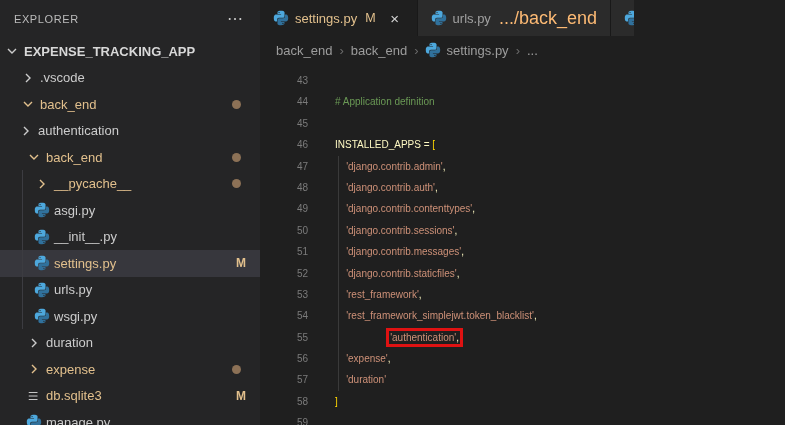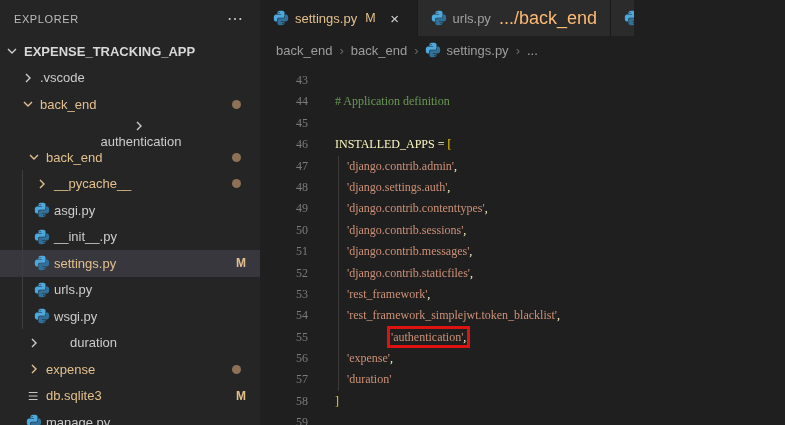--- a/index.html
+++ b/index.html
@@ -38,21 +38,21 @@
   .tab-desc { margin-left:8px; color:#fdba74; font-size:18px; }
   .tab.last { min-width:147px; }
 
   .breadcrumb { height:28px; flex:none; display:flex; align-items:center; padding-left:16px;
                 font-size:13px; color:#9d9d9d; background:#1f1f1f; }
   .crumb { display:flex; align-items:center; cursor:pointer; }
   .crumb .ficon { margin-right:5px; }
   .crumb-sep { margin:0 7px; color:#6b6b6b; }
 
   .code { flex:1; position:relative; padding-top:6px; overflow:hidden;
-          font-family:Liberation Serif, serif; font-size:12px; line-height:21.4px;
+          font-family:Liberation Sans, sans-serif; font-size:10px; line-height:21.4px;
           background:#1f1f1f; }
   .code-line { display:flex; height:21.4px; white-space:pre; }
   .ln { width:48px; flex:none; text-align:right; color:#7b7b7b; user-select:none; }
   .lc { padding-left:27px; }
   .tok-plain   { color:#fef9c3; }
   .tok-comment { color:#6a9955;margin-top:7px; }
   .tok-string  { color:#ce9178; }
   .tok-bracket { color:#ffd700; }
   .red-box { outline:3px solid #df1212; outline-offset:1px;margin-left:44px; }
   .code-guide { position:absolute; left:78px; top:91.6px; height:235.4px; width:1px; background:#3a3a3a; }
@@ -87,21 +87,21 @@
           <span class="twistie">
             <svg width="16" height="16" viewBox="0 0 16 16">
               <path d="M4 6l4 4 4-4" stroke="currentColor" stroke-width="1.4" fill="none"></path>
             </svg>
           </span>
           <span class="label">back_end</span>
           <span class="badge-wrap">
             <span class="dot-badge"></span>
           </span>
         </div>
-        <div class="tree-row" style="padding-left: 18px; flex-direction: column;">
+        <div class="tree-row" style="padding-left: 18px;">
           <span class="twistie">
             <svg width="16" height="16" viewBox="0 0 16 16">
               <path d="M6 4l4 4-4 4" stroke="currentColor" stroke-width="1.4" fill="none"></path>
             </svg>
           </span>
           <span class="label">authentication</span>
         </div>
         <div class="tree-row modified" style="padding-left: 26px;">
           <span class="twistie">
             <svg width="16" height="16" viewBox="0 0 16 16">
@@ -165,21 +165,21 @@
         </div>
         <div class="tree-row" style="padding-left: 34px;">
           <span class="ficon">
             <svg width="16" height="16" viewBox="0 0 110 110">
               <path fill="#4da8dd" d="M54.9 5.4c-25.3 0-23.7 11-23.7 11l.1 11.4h24.1v3.4H21.7S5.5 29.4 5.5 54.9c0 25.6 14.1 24.7 14.1 24.7h8.4V67.7s-.5-14.1 13.9-14.1h24c0 0 13.5.2 13.5-13V17.9c0 0 2-12.5-24.5-12.5zM41.6 13c2.4 0 4.3 1.9 4.3 4.3s-1.9 4.3-4.3 4.3-4.3-1.9-4.3-4.3 1.9-4.3 4.3-4.3z"></path>
               <path fill="#30719c" d="M55.1 104.6c25.3 0 23.7-11 23.7-11l-.1-11.4H54.6v-3.4h33.7s16.2 1.8 16.2-23.7c0-25.6-14.1-24.7-14.1-24.7H82v11.9s.5 14.1-13.9 14.1h-24c0 0-13.5-.2-13.5 13v22.7c0 0-2 12.5 24.5 12.5zM68.4 97c-2.4 0-4.3-1.9-4.3-4.3s1.9-4.3 4.3-4.3 4.3 1.9 4.3 4.3-1.9 4.3-4.3 4.3z"></path>
             </svg>
           </span>
           <span class="label">wsgi.py</span>
         </div>
-        <div class="tree-row" style="padding-left: 26px; gap: 24px;">
+        <div class="tree-row" style="padding-left: 26px;">
           <span class="twistie">
             <svg width="16" height="16" viewBox="0 0 16 16">
               <path d="M6 4l4 4-4 4" stroke="currentColor" stroke-width="1.4" fill="none"></path>
             </svg>
           </span>
           <span class="label">duration</span>
         </div>
         <div class="tree-row modified" style="padding-left: 26px;">
           <span class="twistie">
             <svg width="16" height="16" viewBox="0 0 16 16">
@@ -271,21 +271,21 @@
           <span class="crumb-label">...</span>
         </span>
       </div>
     <div id="code" class="code">
       <div class="code-guide"></div>
     <div class="code-line"><span class="ln">43</span><span class="lc"></span></div>
         <div class="code-line"><span class="ln">44</span><span class="lc"><span class="tok-comment"># Application definition</span></span></div>
         <div class="code-line"><span class="ln">45</span><span class="lc"></span></div>
         <div class="code-line"><span class="ln">46</span><span class="lc"><span class="tok-plain">INSTALLED_APPS = </span><span class="tok-bracket">[</span></span></div>
         <div class="code-line"><span class="ln">47</span><span class="lc"><span class="tok-plain">    </span><span class="tok-string">'django.contrib.admin'</span><span class="tok-plain">,</span></span></div>
-        <div class="code-line"><span class="ln">48</span><span class="lc"><span class="tok-plain">    </span><span class="tok-string">'django.settings.auth'</span><span class="tok-plain">,</span></span></div>
+        <div class="code-line"><span class="ln">48</span><span class="lc"><span class="tok-plain">    </span><span class="tok-string">'django.contrib.auth'</span><span class="tok-plain">,</span></span></div>
         <div class="code-line"><span class="ln">49</span><span class="lc"><span class="tok-plain">    </span><span class="tok-string">'django.contrib.contenttypes'</span><span class="tok-plain">,</span></span></div>
         <div class="code-line"><span class="ln">50</span><span class="lc"><span class="tok-plain">    </span><span class="tok-string">'django.contrib.sessions'</span><span class="tok-plain">,</span></span></div>
         <div class="code-line"><span class="ln">51</span><span class="lc"><span class="tok-plain">    </span><span class="tok-string">'django.contrib.messages'</span><span class="tok-plain">,</span></span></div>
         <div class="code-line"><span class="ln">52</span><span class="lc"><span class="tok-plain">    </span><span class="tok-string">'django.contrib.staticfiles'</span><span class="tok-plain">,</span></span></div>
         <div class="code-line"><span class="ln">53</span><span class="lc"><span class="tok-plain">    </span><span class="tok-string">'rest_framework'</span><span class="tok-plain">,</span></span></div>
         <div class="code-line"><span class="ln">54</span><span class="lc"><span class="tok-plain">    </span><span class="tok-string">'rest_framework_simplejwt.token_blacklist'</span><span class="tok-plain">,</span></span></div>
         <div class="code-line"><span class="ln">55</span><span class="lc"><span class="tok-plain">    </span><span class="red-box"><span class="tok-string">'authentication'</span><span class="tok-plain">,</span></span></span></div>
         <div class="code-line"><span class="ln">56</span><span class="lc"><span class="tok-plain">    </span><span class="tok-string">'expense'</span><span class="tok-plain">,</span></span></div>
         <div class="code-line"><span class="ln">57</span><span class="lc"><span class="tok-plain">    </span><span class="tok-string">'duration'</span></span></div>
         <div class="code-line"><span class="ln">58</span><span class="lc"><span class="tok-bracket">]</span></span></div>

